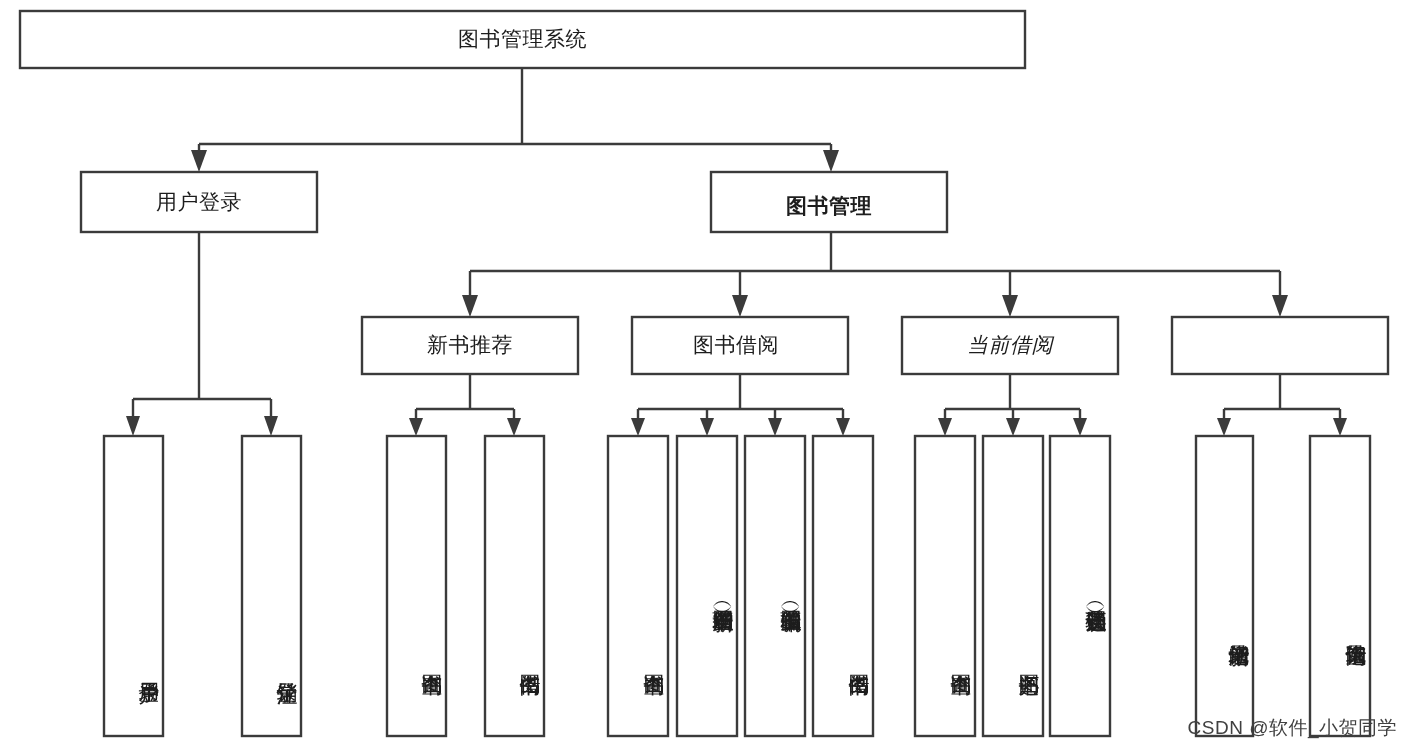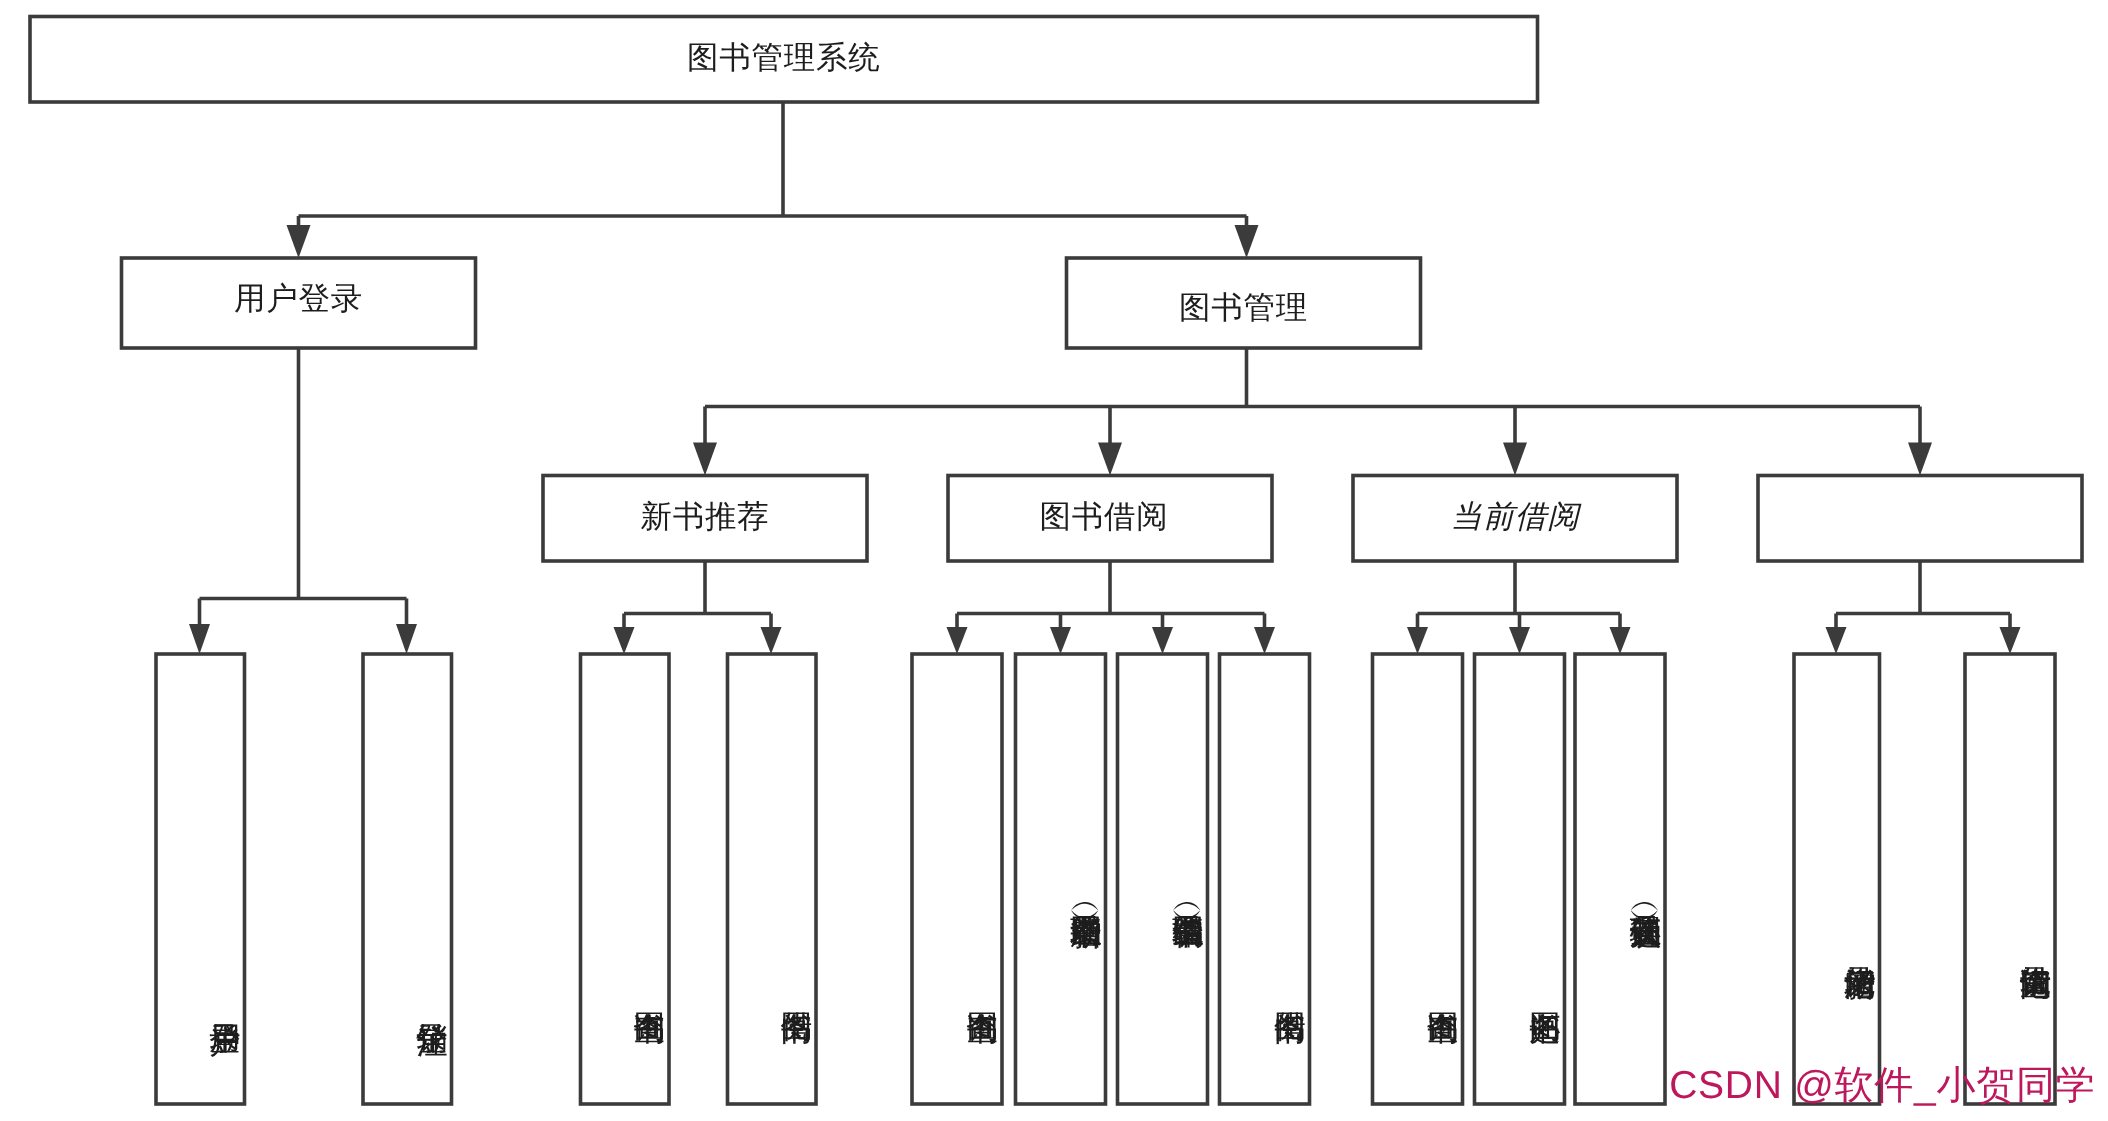--- a/index.html
+++ b/index.html
@@ -64,22 +64,22 @@
     font-size: 21px;
     line-height: 1.30;
     writing-mode: vertical-rl;
     text-orientation: upright;
     pointer-events: none;
   }
   .watermark {
     position: absolute;
     right: 8px;
     bottom: 6px;
-    color: #be185d;
-    font-size: 26px;
+    color: #404040;
+    font-size: 19px;
     letter-spacing: 0.5px;
     white-space: nowrap;
     pointer-events: none;
     user-select: none;
   }
 </style>
 </head>
 <body>
 
 <div id="diagram-root">
@@ -184,22 +184,22 @@
     <rect class="node-rect" x="983" y="436" width="60" height="300"></rect>
     <rect class="node-rect" x="1050" y="436" width="60" height="300"></rect>
 
     <rect class="node-rect" x="1196" y="436" width="57" height="300"></rect>
     <rect class="node-rect" x="1310" y="436" width="60" height="300"></rect>
 
   </svg>
 
   <div class="node-label-h" style="left:20px; top:11px; width:1005px; height:57px;">图书管理系统</div>
 
-  <div class="node-label-h" style="left:81px; top:172px; width:236px; height:60px;font-family:Liberation Mono, monospace;">用户登录</div>
-  <div class="node-label-h" style="left:711px; top:172px; width:236px; height:68px;">图书管理</div>
+  <div class="node-label-h" style="left:81px; top:172px; width:236px; height:60px;">用户登录</div>
+  <div class="node-label-h" style="left:711px; top:172px; width:236px; height:68px;font-weight:bold;">图书管理</div>
 
   <div class="node-label-h" style="left:362px; top:317px; width:216px; height:57px;">新书推荐</div>
   <div class="node-label-h" style="left:648px; top:317px; width:176px; height:57px;border-radius:22px;">图书借阅</div>
   <div class="node-label-h" style="left:902px; top:317px; width:216px; height:57px;font-style:italic;">当前借阅</div>
 
   <div class="node-label-v" style="left:104px; top:436px; width:59px; height:300px; padding-top:80px;">用户登录</div>
   <div class="node-label-v" style="left:242px; top:436px; width:59px; height:300px; padding-top:80px;">注销登录</div>
 
   <div class="node-label-v" style="left:387px; top:436px; width:59px; height:300px; padding-top:72px;">查询图书</div>
   <div class="node-label-v" style="left:485px; top:436px; width:59px; height:300px; padding-top:72px;">借阅图书</div>

